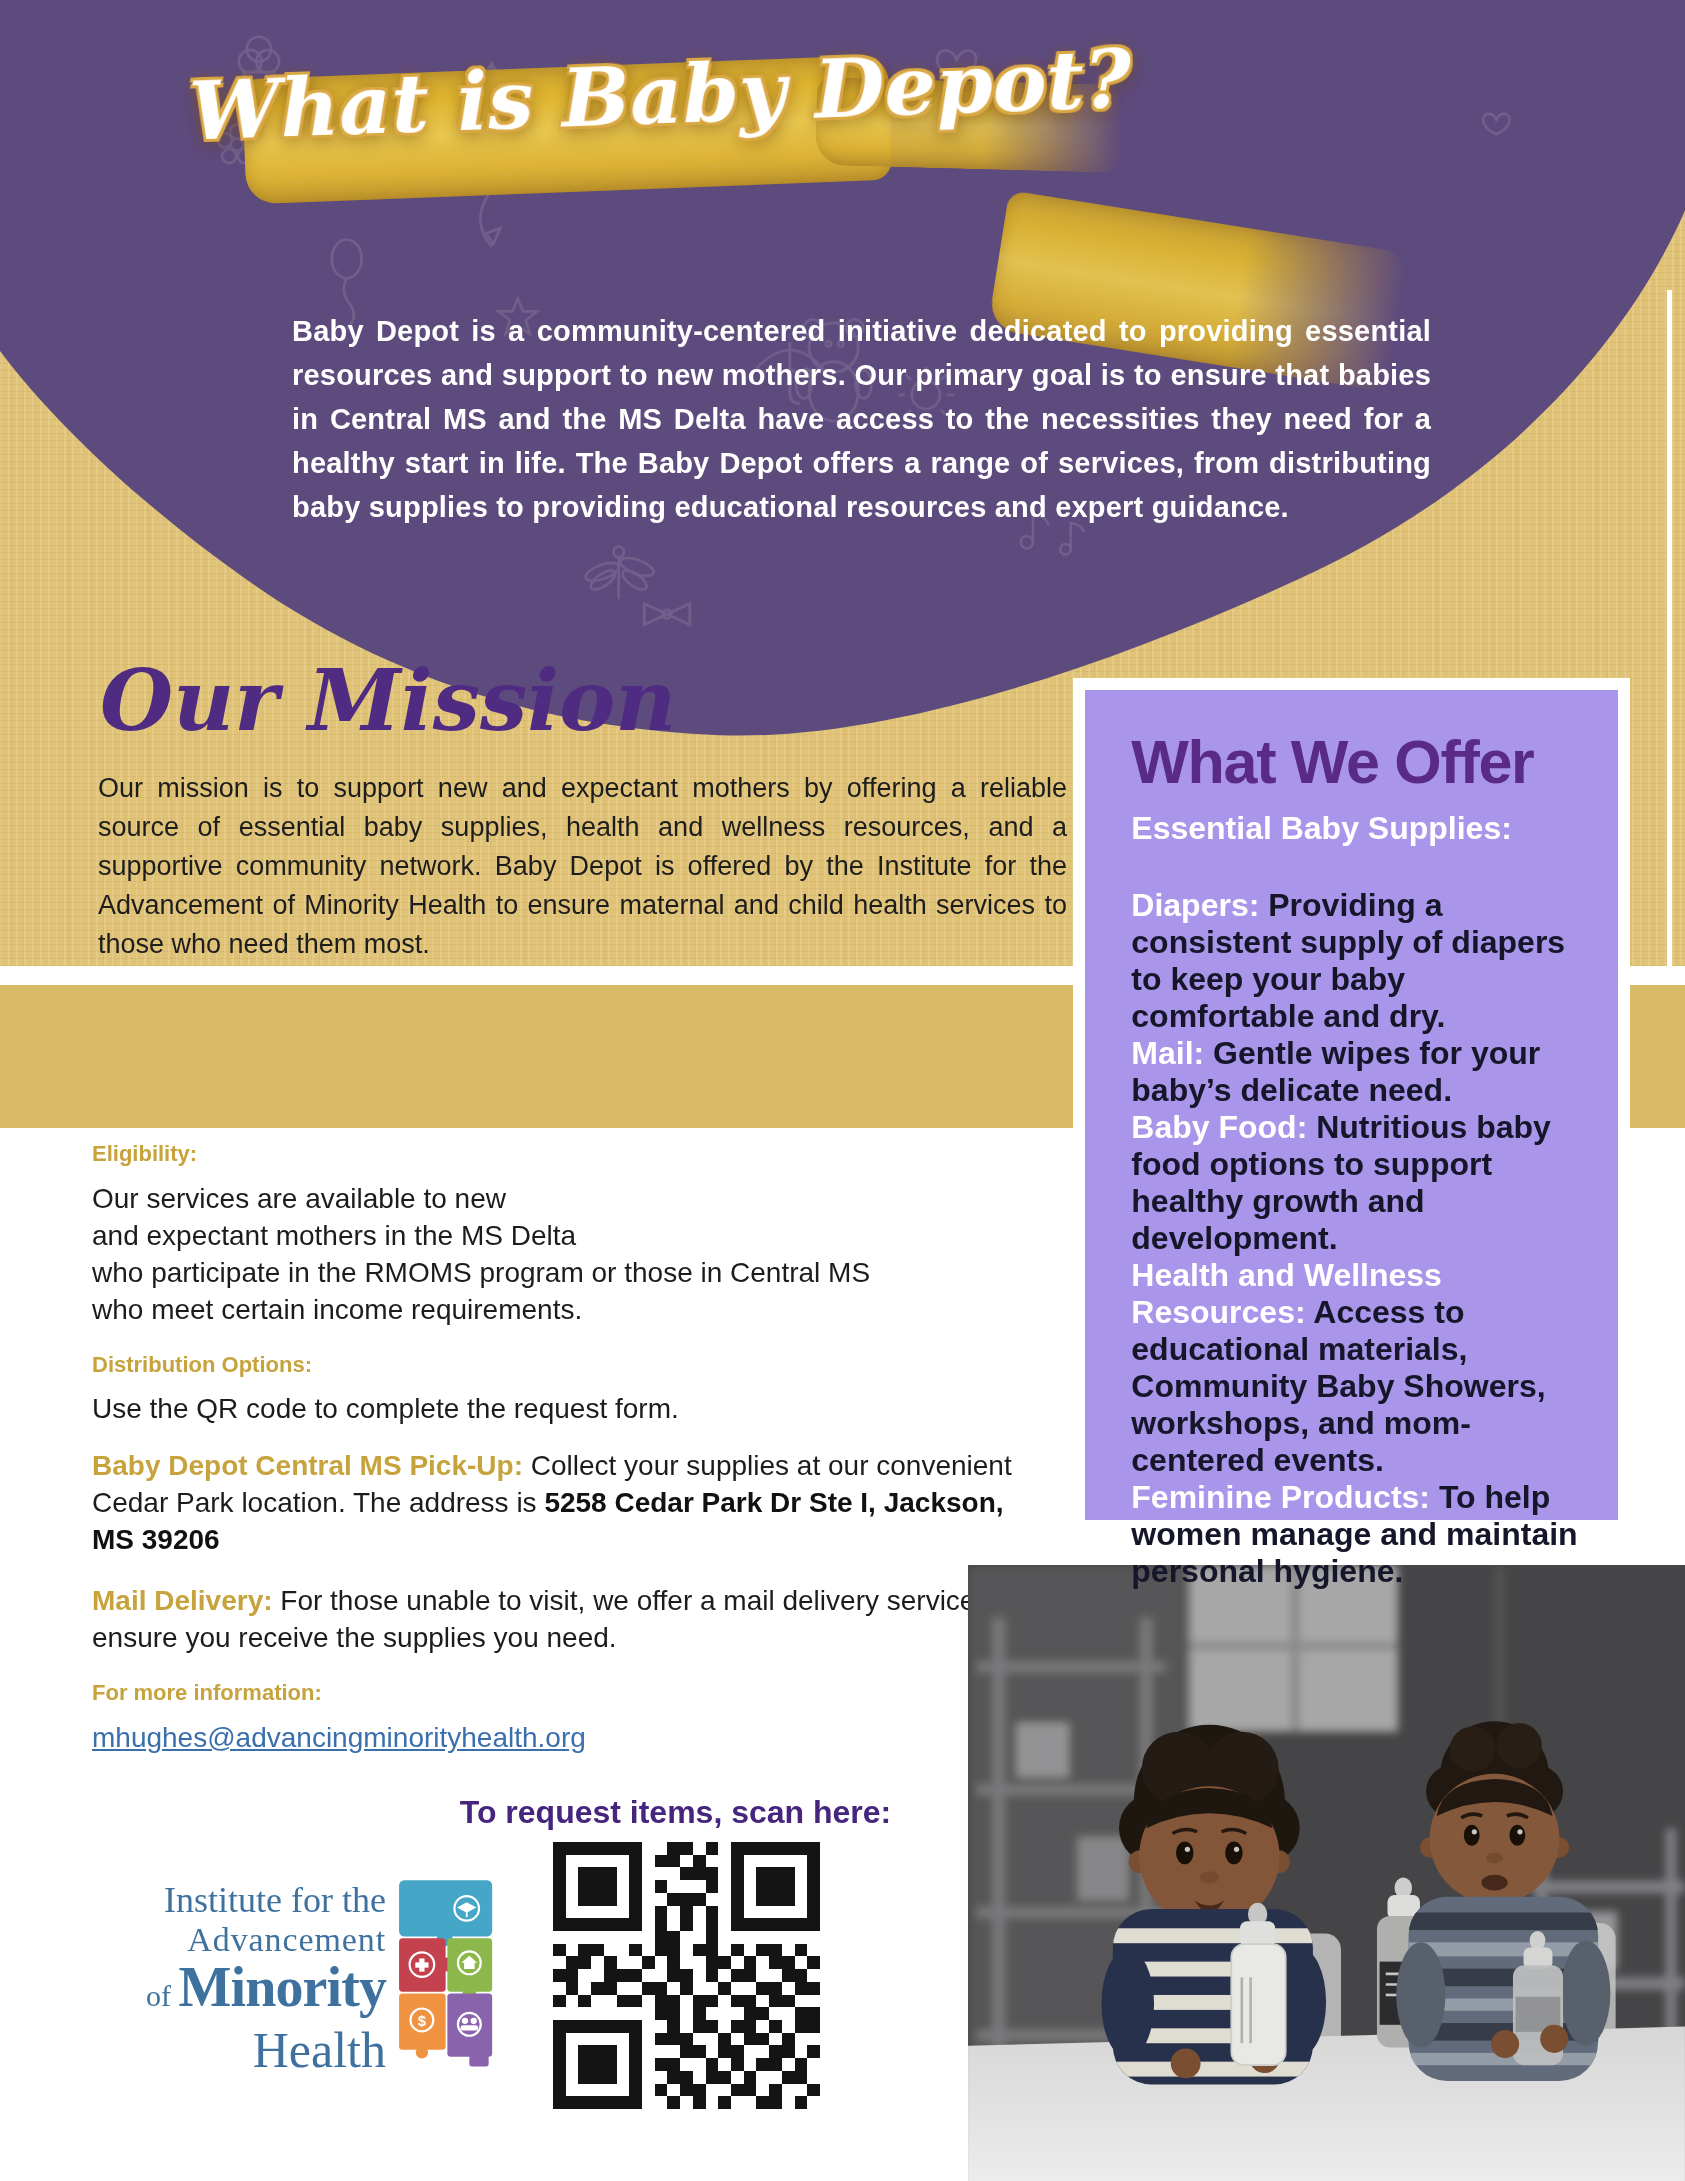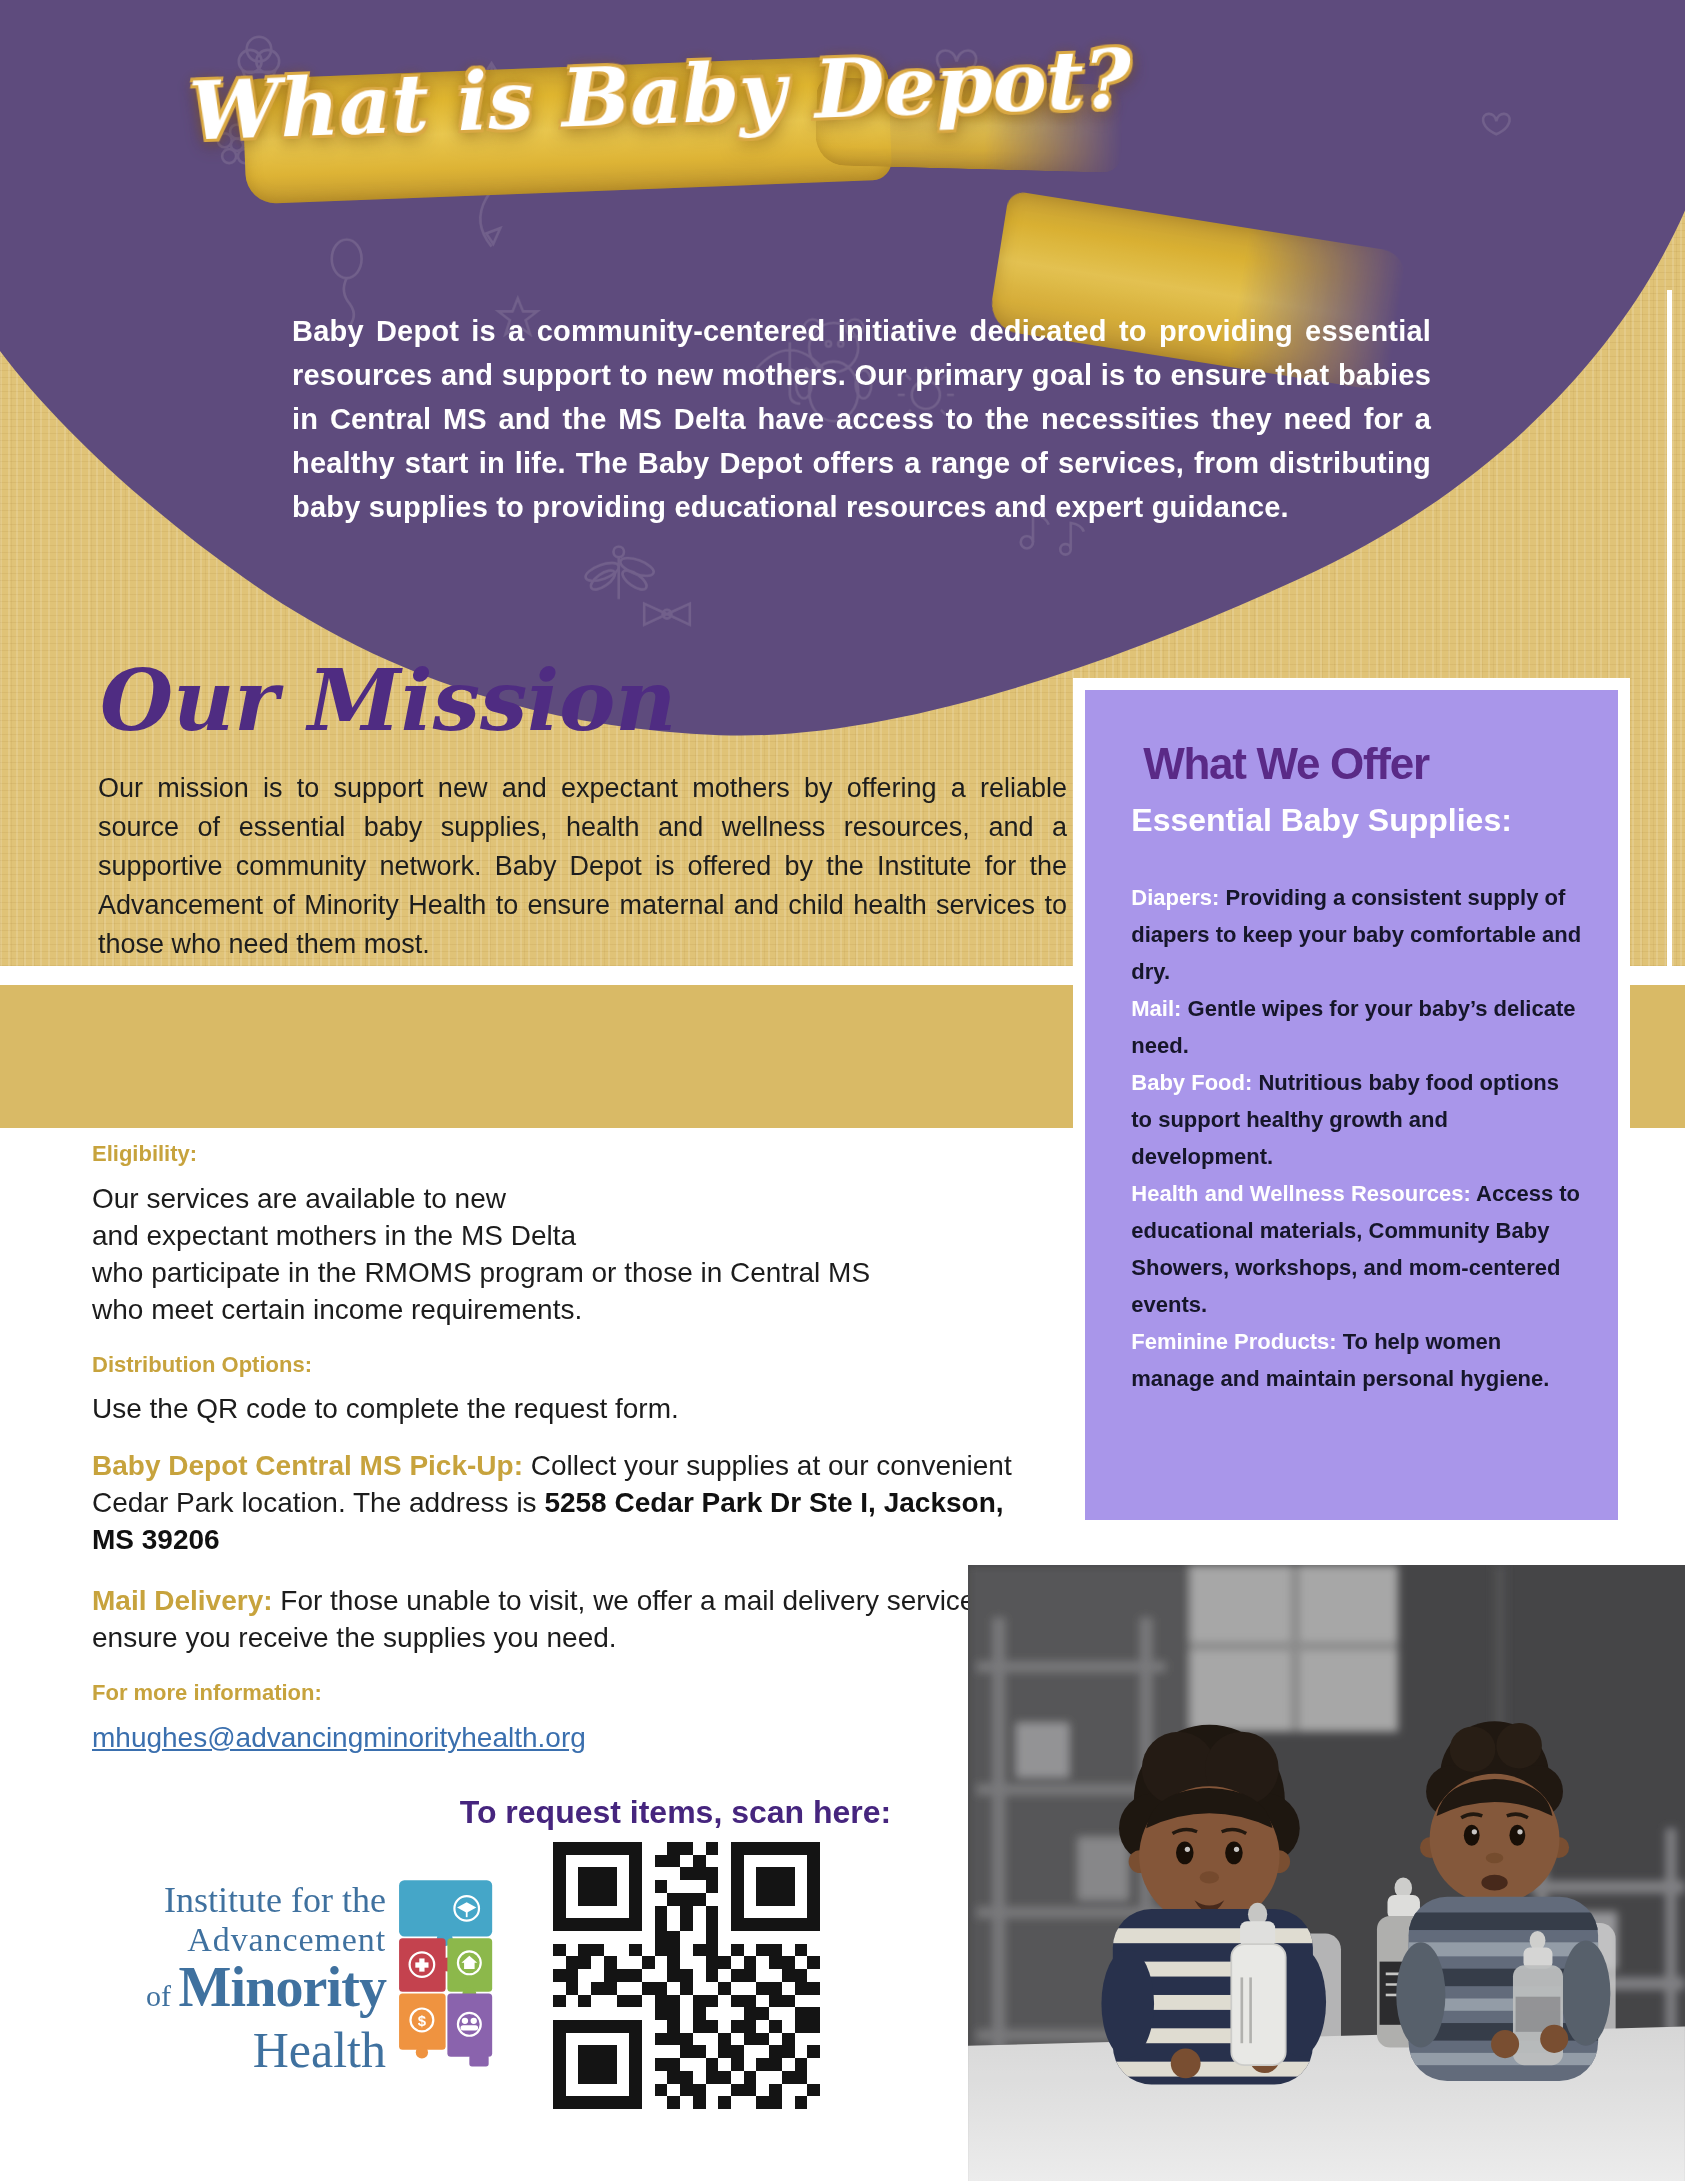--- a/index.html
+++ b/index.html
@@ -56,24 +56,24 @@
   .col-body{left:92px;z-index:7;color:#1c1c1c;font-size:28px;line-height:37px;width:966px;}
   .pre{white-space:pre-line;}
   .inline-label{color:#c7a33d;font-weight:bold;}
   .b{font-weight:bold;color:#111;}
   .email{color:#3a6fae;text-decoration:underline;cursor:pointer;}
 
   
   .panel-frame{left:1073px;top:678px;width:557px;height:854px;background:#ffffff;z-index:8;}
   .panel-fill{position:absolute;left:12.3px;top:12.3px;right:12.3px;bottom:12.3px;background:#a996ea;
     padding:37px 35px 0 46px;box-sizing:border-box;}
-  .panel-title{font-size:44px;font-weight:bold;letter-spacing:-1.3px;color:#5a2a87;margin:12px;}
+  .panel-title{font-size:61px;font-weight:bold;letter-spacing:-1.3px;color:#5a2a87;margin:0;}
   .panel-sub{font-size:32px;font-weight:bold;color:#ffffff;margin:12.3px 0 0 0;}
   .panel-items{margin-top:40px;}
-  .panel-items p{margin:0;font-size:22px;font-weight:bold;line-height:37px;color:#16162a;}
+  .panel-items p{margin:0;font-size:32px;font-weight:bold;line-height:37px;color:#16162a;}
   .panel-items .wlbl{color:#ffffff;}
 
   
   .request-label{left:456px;top:1794px;width:439px;text-align:center;z-index:7;
     color:#46257e;font-size:32px;font-weight:bold;white-space:nowrap;}
   .qr{left:553px;top:1842px;width:267px;height:267px;z-index:7;display:grid;
     grid-template-columns:repeat(21,1fr);grid-template-rows:repeat(21,1fr);background:#ffffff;}
   .qr div{background:#ffffff;}
   .qr div.on{background:#141414;}
 

